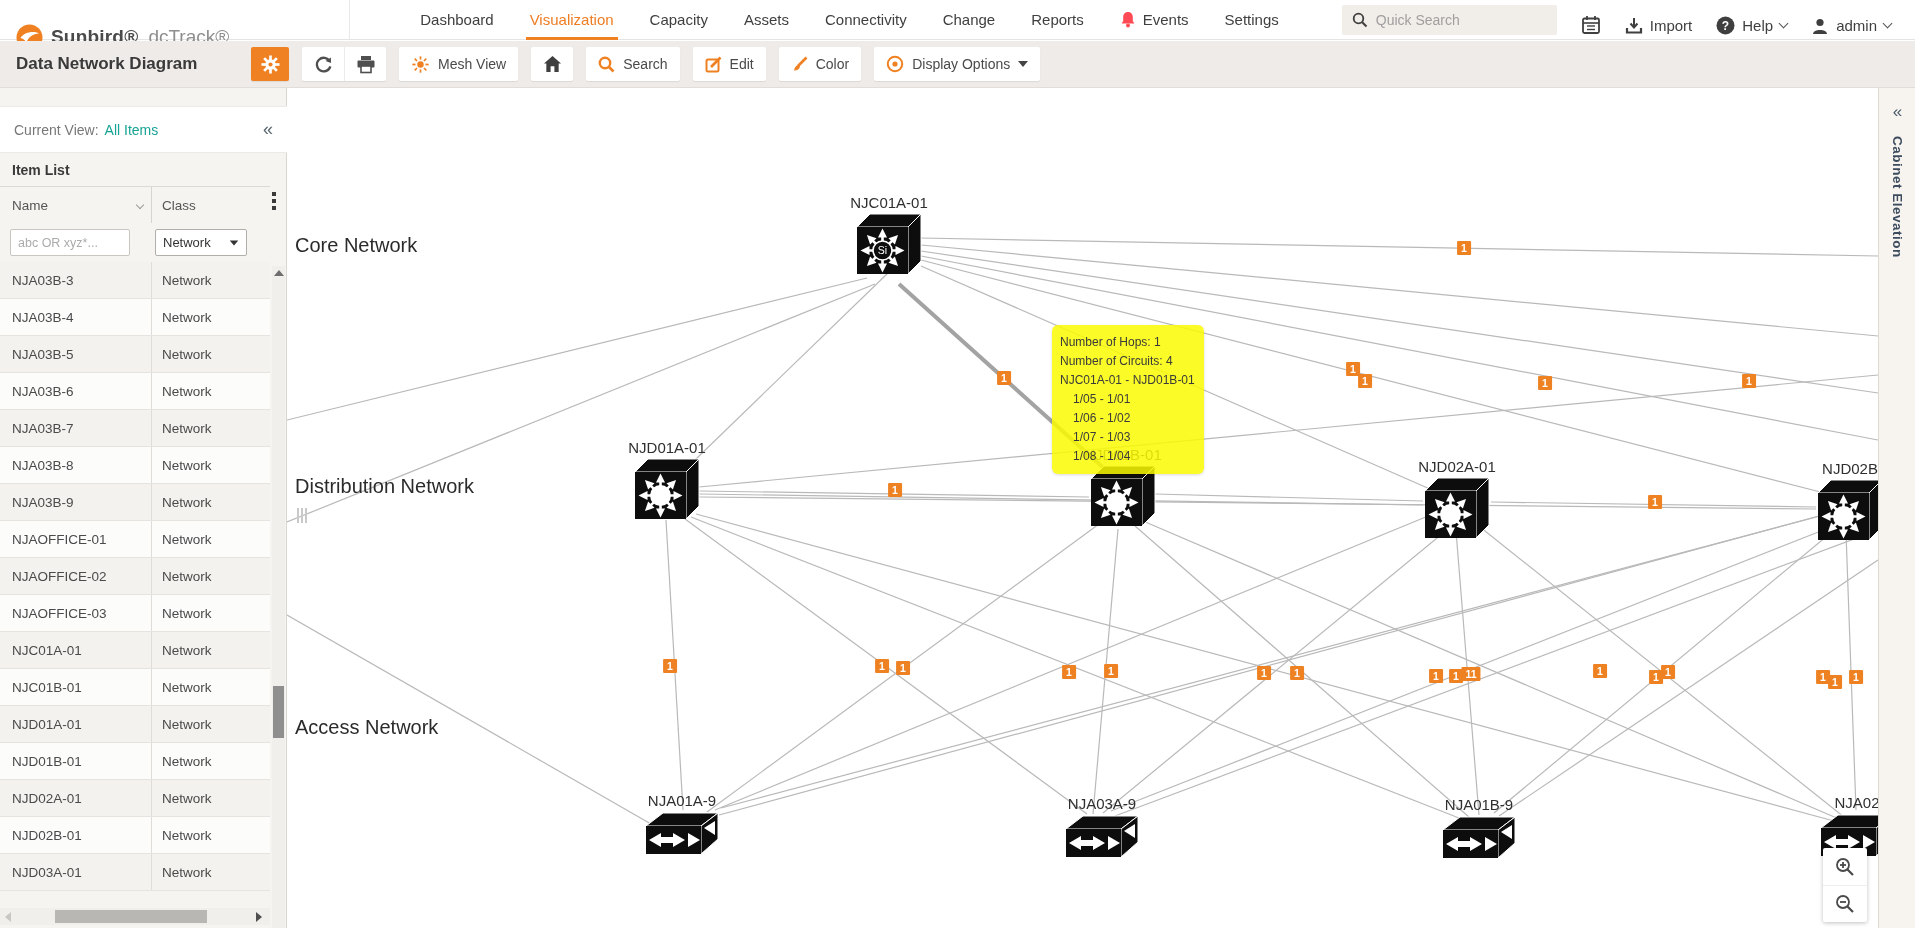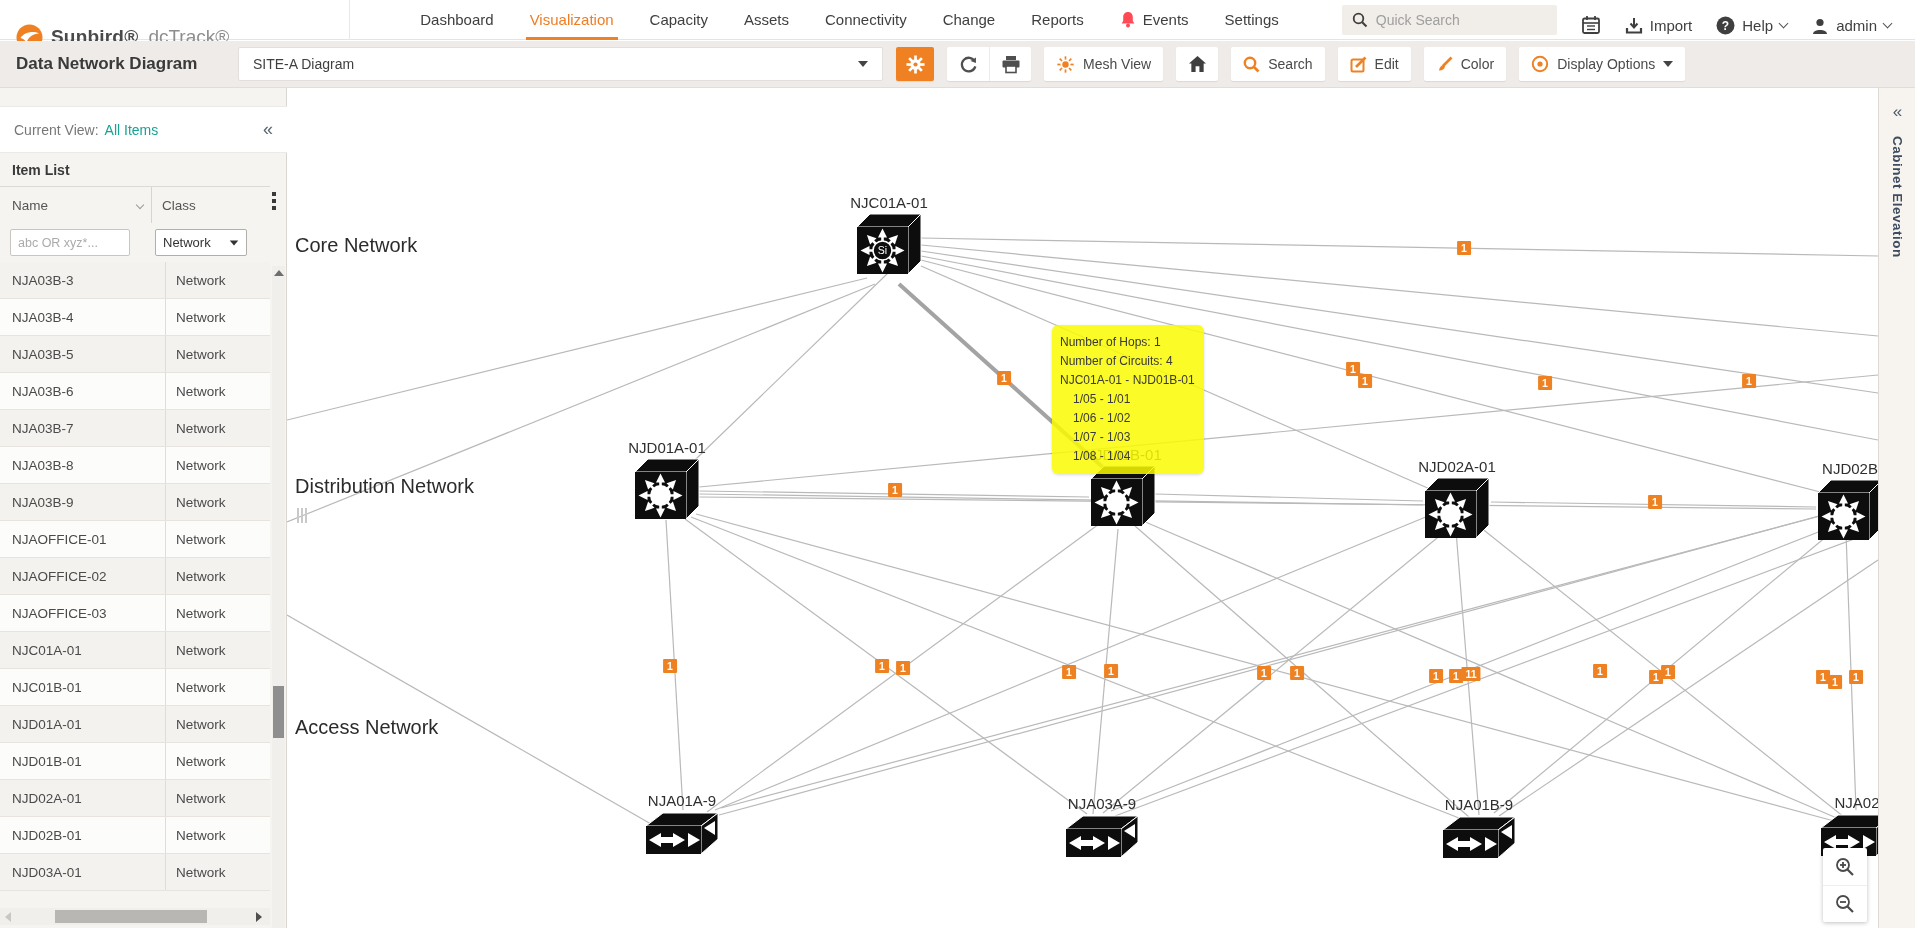--- a/index.html
+++ b/index.html
@@ -68,21 +68,21 @@
   .name-filter { width:120px; height:27px; margin-left:10px; border:1px solid #c9c6c2; border-radius:2px;
                  font-size:12.5px; padding:0 7px; color:#555; font-family:"Liberation Sans",sans-serif; outline:none; background:#fff; }
   .name-filter::placeholder { color:#ababab; }
   .class-filter { width:92px; height:27px; margin-left:25px; border:1px solid #b2afab; border-radius:2px; background:#fff;
                   display:flex; align-items:center; justify-content:space-between; padding:0 7px; font-size:13px; color:#333; cursor:pointer; }
   .class-filter .tri-down { border-top-color:#333; transform:scale(.85); }
   .rows { position:absolute; left:0; top:174px; width:270px; height:629px; overflow:hidden; }
   .row { height:37px; display:flex; border-bottom:1px solid #e7e4e0; font-size:13.5px; color:#4a4a4a; cursor:pointer; }
   .row:nth-child(odd) { background:#f4f2ef; }
   .row:nth-child(even) { background:#fcfcfb; }
-  .row .c1 { width:166px; padding-left:12px; display:flex; align-items:center; border-right:1px solid #e0ddd8; }
+  .row .c1 { width:152px; padding-left:12px; display:flex; align-items:center; border-right:1px solid #e0ddd8; }
   .row .c2 { flex:1; padding-left:10px; display:flex; align-items:center; }
   .vscroll { position:absolute; right:1px; top:178px; width:13px; height:715px; background:#f1efec; }
   .vscroll .thumb { position:absolute; left:1px; top:420px; width:11px; height:52px; background:#8f8f8f; }
   .arrow-up { width:0;height:0;border-left:5px solid transparent;border-right:5px solid transparent;border-bottom:6px solid #6e6e6e; margin:4px auto; }
   .hscroll { position:absolute; left:0; bottom:3px; width:270px; height:17px; background:#f1efec; }
   .hscroll .thumb { position:absolute; left:55px; top:2px; width:152px; height:13px; background:#b9b7b4; }
   .arrow-left { position:absolute; left:5px; top:4px; width:0;height:0;border-top:5px solid transparent;border-bottom:5px solid transparent;border-right:6px solid #c9c7c4; }
   .arrow-right { position:absolute; right:8px; top:4px; width:0;height:0;border-top:5px solid transparent;border-bottom:5px solid transparent;border-left:6px solid #4f4f4f; }
 
   
@@ -198,24 +198,20 @@
           <path d="M2 17 C2 11.5, 16 11.5, 16 17 Z" fill="#3f3f3f"></path>
         </svg>
         <span>admin</span>
         <span class="caret"></span>
       </div>
     </div>
   </div>
 
   <div class="toolbar">
     <div class="page-title">Data Network Diagram</div>
-    <div class="diagram-select">
-      <span>SITE-A Diagram</span>
-      <span class="tri-down"></span>
-    </div>
     <div class="tbtn tbtn-gear">
       <svg width="19" height="19" viewBox="0 0 20 20">
         <g fill="#fff">
           <circle cx="10" cy="10" r="5.4"></circle>
           <g id="gear-teeth">
               <rect x="8.6" y="0.5" width="2.8" height="5" transform="rotate(0 10 10)"></rect>
               <rect x="8.6" y="0.5" width="2.8" height="5" transform="rotate(45 10 10)"></rect>
               <rect x="8.6" y="0.5" width="2.8" height="5" transform="rotate(90 10 10)"></rect>
               <rect x="8.6" y="0.5" width="2.8" height="5" transform="rotate(135 10 10)"></rect>
               <rect x="8.6" y="0.5" width="2.8" height="5" transform="rotate(180 10 10)"></rect>

